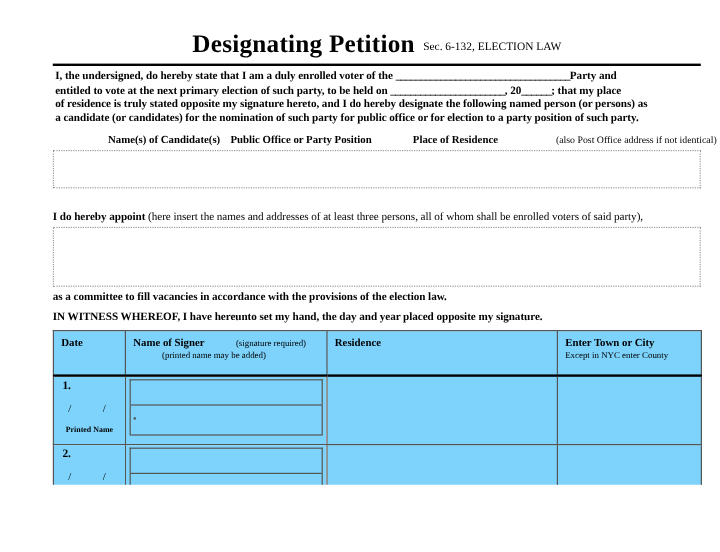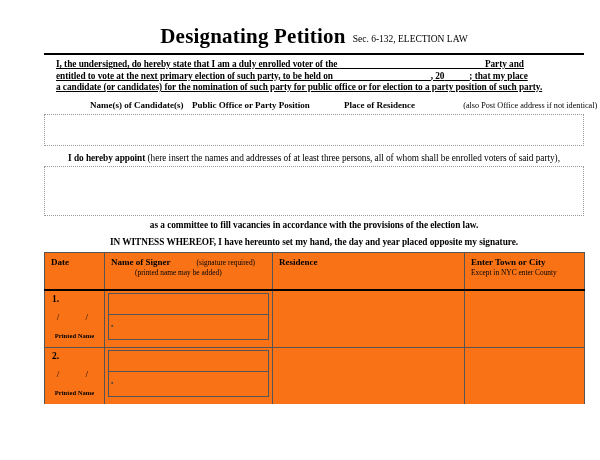--- a/index.html
+++ b/index.html
@@ -44,22 +44,21 @@
     position: relative;
     top: -1px;
   }
   .title-rule {
     margin: 4px 30px 0 30px;
     border-top: 2.5px solid #000;
   }
 
   
   .body-wrap {
-    margin: 0 42px;
-    text-decoration: underline;
+    margin: 0 32px;
   }
   p.para {
     margin: 0;
     font-size: 9.3px;
     font-weight: bold;
     line-height: 11.6px;
     text-align: left;
     white-space: nowrap;
     letter-spacing: -0.05px;
   }
@@ -97,26 +96,25 @@
   .box {
     margin: 2px 30px 0 30px;
     border: 1px dotted #999;
     background: #ffffff;
     box-sizing: border-box;
   }
   .box-candidates { height: 32px; }
   .box-committee  { height: 50px; margin-top: 3px; }
 
   .lead-line {
-    margin: 7px 30px 0 30px;
+    margin: 19px 30px 0 30px;
     font-size: 9.3px;
     font-weight: bold;
     white-space: nowrap;
     letter-spacing: -0.05px;
-    text-align: center;
   }
   .lead-line .lite {
     font-weight: normal;
   }
   .after-box {
     margin-top: 4px;
   }
   .witness {
     margin-top: 7px;
   }
@@ -130,21 +128,21 @@
   }
   .sig-table col.c-date   { width: 60px; }
   .sig-table col.c-signer { width: 168px; }
   .sig-table col.c-res    { width: 192px; }
   .sig-table col.c-town   { width: 120px; }
 
   .sig-table th, .sig-table td {
     border: 1px solid #555;
     padding: 0;
     vertical-align: top;
-    background: #f97316;
+    background: #7dd3fc;
   }
   .sig-table thead th {
     border-bottom: 2px solid #000;
     height: 32px;
     text-align: left;
     font-size: 9px;
     font-weight: bold;
     padding: 4px 0 0 6px;
   }
   th.th-signer { text-align: left; margin-top: 24px; }
@@ -225,20 +223,21 @@
 <div class="page">
 
   <div class="title-block">
     <span class="doc-title">Designating Petition</span><span class="doc-subtitle">Sec. 6-132, ELECTION LAW</span>
   </div>
   <div class="title-rule"></div>
 
   <div class="body-wrap">
     <p class="para first"><span>I, the undersigned, do hereby state that I am a duly enrolled voter of the </span><span class="fill">___________________________________</span><span>Party and</span></p>
     <p class="para"><span>entitled to vote at the next primary election of such party, to be held on </span><span class="fill">_______________________</span><span>, 20</span><span class="fill">______</span><span>; that my place</span></p>
+    <p class="para">of residence is truly stated opposite my signature hereto, and I do hereby designate the following named person (or persons) as</p>
     <p class="para">a candidate (or candidates) for the nomination of such party for public office or for election to a party position of such party.</p>
   </div>
 
   <div class="cand-head">
     <span class="ch ch1">Name(s) of Candidate(s)</span>
     <span class="ch ch2">Public Office or Party Position</span>
     <span class="ch ch3"><span>Place of Residence </span><span class="lite">(also Post Office address if not identical)</span></span>
   </div>
 
   <div class="box box-candidates"></div>

